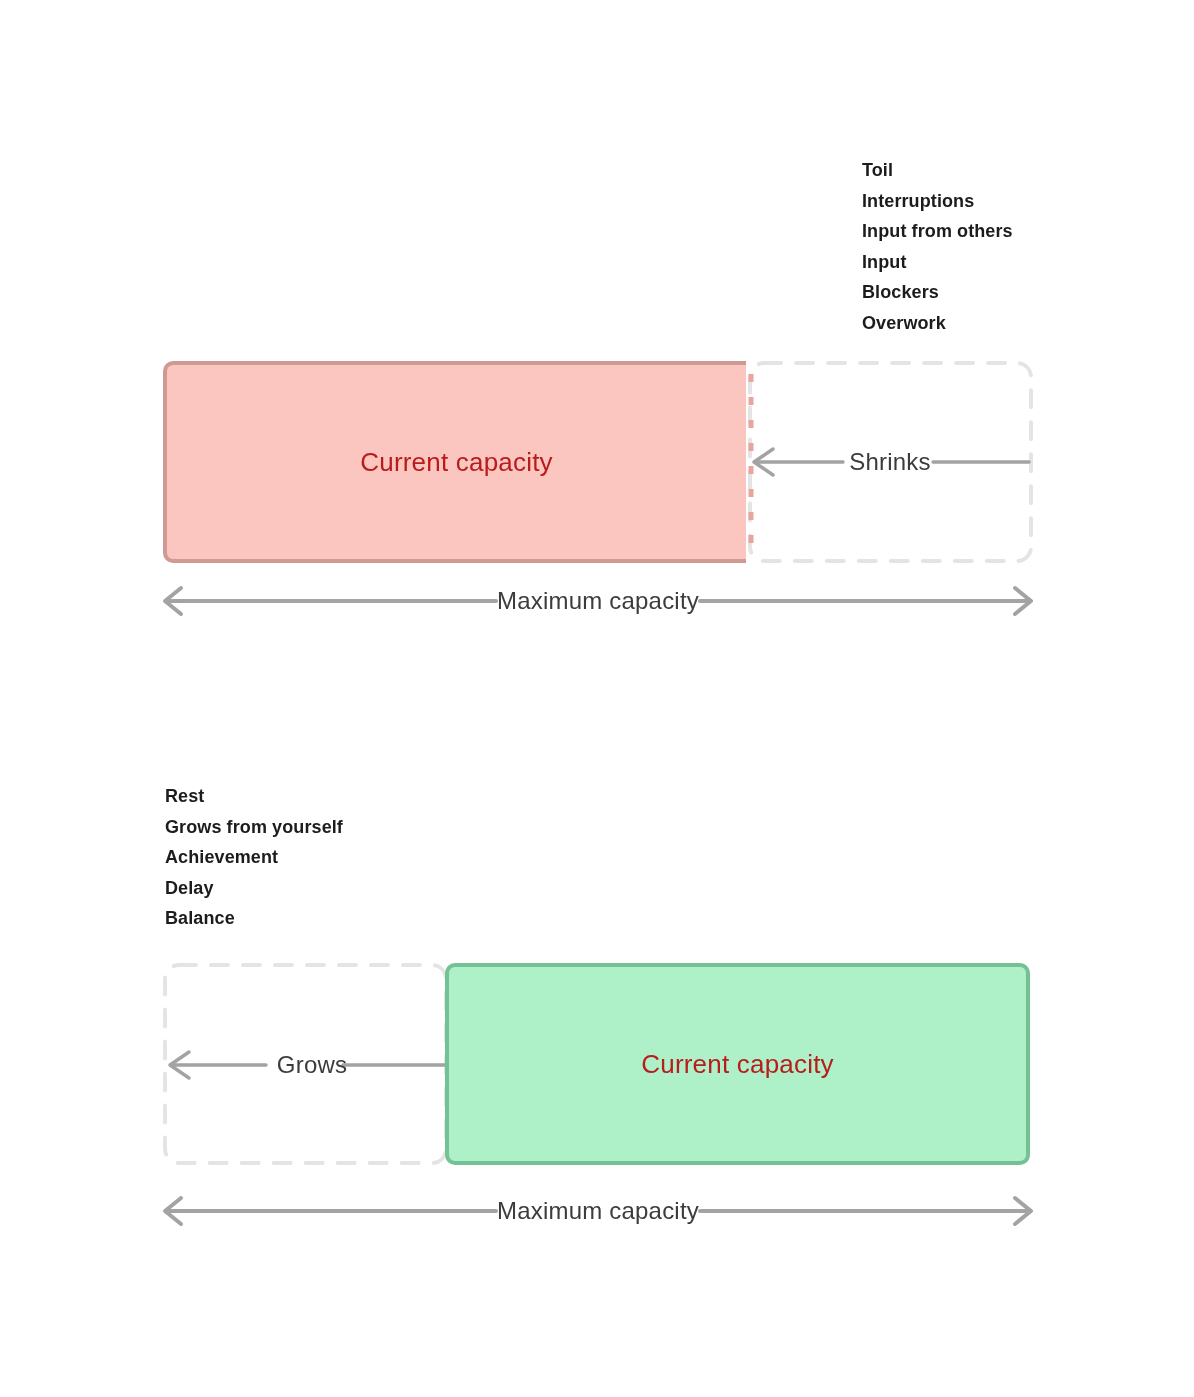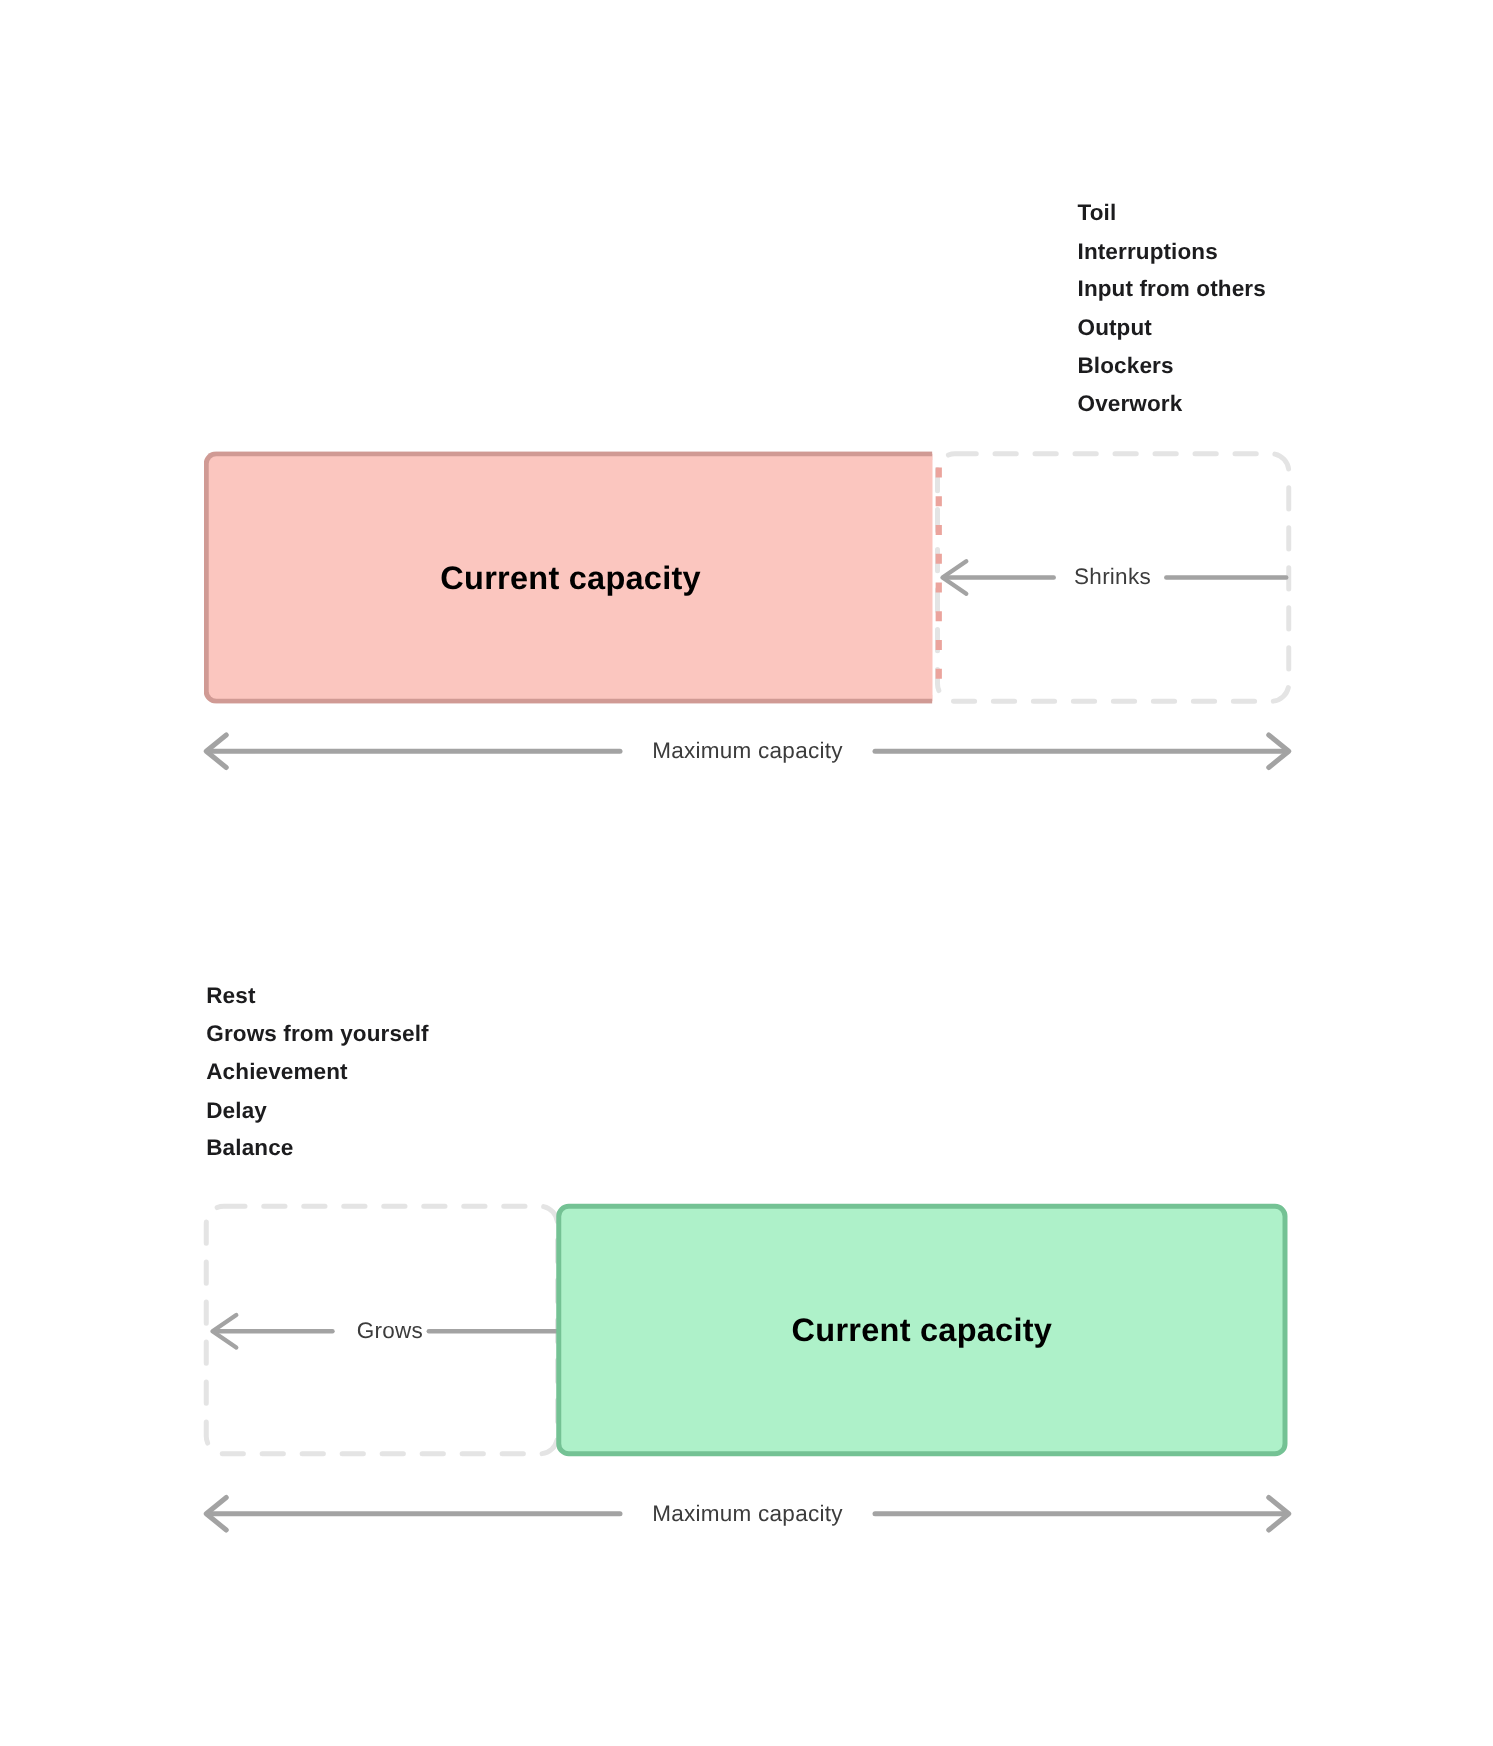--- a/index.html
+++ b/index.html
@@ -55,30 +55,30 @@
   }
   .cap-box-green {
     left: 445px;
     top: 963px;
     background: #aef1c9;
     border: 4px solid #74c294;
     border-radius: 10px;
   }
   .cap-box-label {
     font-size: 26px;
-    font-weight: 700;
-    color: #000000;
+    font-weight: 400;
+    color: #b91c1c;
     letter-spacing: 0.2px;
     text-align: center;
   }
   .arrow-label {
     position: absolute;
     z-index: 2;
     transform: translate(-50%, -50%);
-    font-size: 18px;
+    font-size: 24px;
     font-weight: 400;
     color: #3c3c3c;
     white-space: nowrap;
     letter-spacing: 0.2px;
   }
   .label-shrinks { left: 890px; top: 462px; }
   .label-grows { left: 312px; top: 1065px; }
   .label-max-top { left: 598px; top: 601px; }
   .label-max-bottom { left: 598px; top: 1211px; }
 </style>
@@ -119,21 +119,21 @@
       <polyline points="1015,1198 1031,1211 1015,1224"></polyline>
       <line x1="168" y1="1211" x2="496" y2="1211"></line>
       <line x1="700" y1="1211" x2="1028" y2="1211"></line>
     </g>
   </svg>
 
   <div class="factors factors-top">
     <div>Toil</div>
     <div>Interruptions</div>
     <div>Input from others</div>
-    <div>Output</div>
+    <div>Input</div>
     <div>Blockers</div>
     <div>Overwork</div>
   </div>
 
   <div class="cap-box cap-box-red">
     <span class="cap-box-label">Current capacity</span>
   </div>
 
   <div class="arrow-label label-shrinks">Shrinks</div>
 

